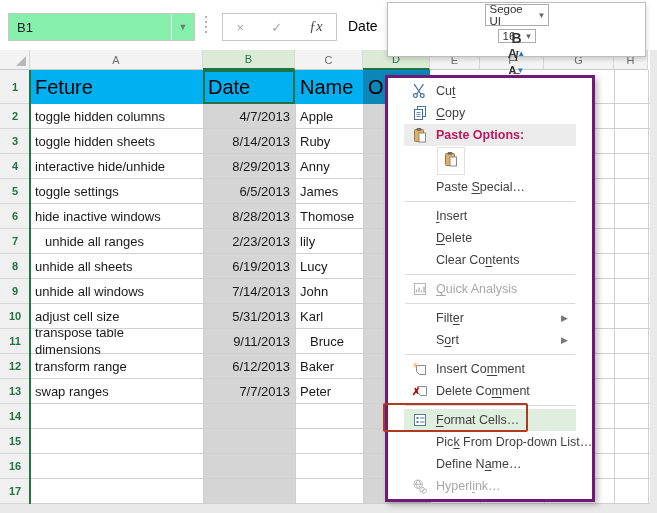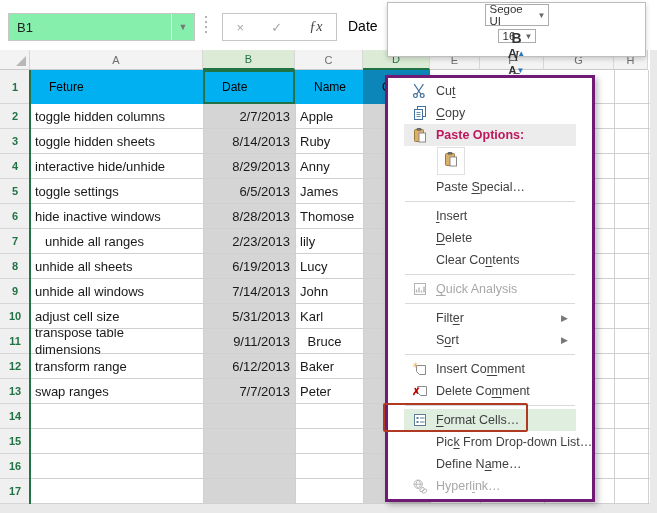--- a/index.html
+++ b/index.html
@@ -49,21 +49,21 @@
   .corner i{position:absolute;right:3px;bottom:3px;width:0;height:0;border-left:10px solid transparent;border-bottom:10px solid #b8b8b8;}
   .col-header{position:absolute;top:50px;height:20px;background:#f3f3f3;color:#6e6e6e;font-size:11px;
               display:flex;align-items:center;justify-content:center;border-bottom:1px solid #c9c9c9;
               border-right:1px solid #d8d8d8;box-sizing:border-box;z-index:8;}
   .col-header.sel{background:var(--sel-col-header);color:var(--excel-green);border-bottom:2px solid var(--excel-green);}
   .row-header{position:absolute;left:0;width:30px;background:#f0f0f0;color:var(--excel-green);font-size:11px;font-weight:bold;
               display:flex;align-items:center;justify-content:center;border-bottom:1px solid #d6d6d6;box-sizing:border-box;z-index:8;}
   .green-vline{position:absolute;left:29px;top:70px;width:2px;height:434px;background:var(--excel-green);z-index:9;}
   
   .cell{position:absolute;box-sizing:border-box;overflow:hidden;font-size:13px;color:#1a1a1a;z-index:3;}
-  .cell.hdr{font-size:12px;color:#000;line-height:34px;padding-left:19px;background:var(--header-cyan);}
+  .cell.hdr{font-size:20px;color:#000;line-height:34px;padding-left:5px;background:var(--header-cyan);}
   .cell.d1{background:var(--d1-cyan);}
   .cell.data-a,.cell.data-c{line-height:25px;padding-left:5px;}
   .cell.data-b{line-height:25px;padding-right:5px;text-align:right;}
   .wrap2{line-height:17px;margin-top:-5px;width:125px;white-space:normal;}
   .gray-col{position:absolute;top:104px;height:400px;background:var(--sel-gray);z-index:1;}
   .hlines{position:absolute;left:30px;top:104px;width:620px;height:401px;z-index:2;
           background:repeating-linear-gradient(to bottom,transparent 0 24px,#d0d0d0 24px 25px);}
   .row1-bottom{position:absolute;left:30px;top:103px;width:620px;height:1px;background:#d0d0d0;z-index:2;}
   .vline{position:absolute;width:1px;background:#d0d0d0;z-index:2;}
   .b1-border{position:absolute;left:203px;top:70px;width:92px;height:34px;border:2px solid var(--excel-green);
@@ -237,21 +237,21 @@
       <div class="vline" style="left: 544px; top: 104px; height: 400px;"></div>
       <div class="vline" style="left: 614px; top: 70px; height: 434px;"></div>
       <div class="vline" style="left: 648px; top: 70px; height: 434px;"></div>
     </div>
   <div id="grid">
       <div class="cell hdr" style="left: 30px; top: 70px; width: 173px; height: 34px;">Feture</div>
       <div class="cell hdr" style="left: 203px; top: 70px; width: 92px; height: 34px;">Date</div>
       <div class="cell hdr" style="left: 295px; top: 70px; width: 68px; height: 34px;">Name</div>
       <div class="cell hdr d1" style="left: 363px; top: 70px; width: 67px; height: 34px;">O</div>
       <div class="cell data-a" style="left: 30px; top: 104px; width: 198px; height: 25px;">toggle hidden columns</div>
-      <div class="cell data-b" style="left: 203px; top: 104px; width: 92px; height: 25px;">2/7/2013</div>
+      <div class="cell data-b" style="left: 203px; top: 104px; width: 92px; height: 25px;">4/7/2013</div>
       <div class="cell data-c" style="left: 295px; top: 104px; width: 68px; height: 25px;">Apple</div>
       <div class="cell data-a" style="left: 30px; top: 129px; width: 173px; height: 25px;">toggle hidden sheets</div>
       <div class="cell data-b" style="left: 203px; top: 129px; width: 92px; height: 25px;">8/14/2013</div>
       <div class="cell data-c" style="left: 295px; top: 129px; width: 68px; height: 25px;">Ruby</div>
       <div class="cell data-a" style="left: 30px; top: 154px; width: 173px; height: 25px;">interactive hide/unhide</div>
       <div class="cell data-b" style="left: 203px; top: 154px; width: 92px; height: 25px;">8/29/2013</div>
       <div class="cell data-c" style="left: 295px; top: 154px; width: 68px; height: 25px;">Anny</div>
       <div class="cell data-a" style="left: 30px; top: 179px; width: 173px; height: 25px;">toggle settings</div>
       <div class="cell data-b" style="left: 203px; top: 179px; width: 92px; height: 25px;">6/5/2013</div>
       <div class="cell data-c" style="left: 295px; top: 179px; width: 68px; height: 25px;">James</div>
@@ -267,21 +267,21 @@
       <div class="cell data-a" style="left: 30px; top: 279px; width: 144px; height: 25px;">unhide all windows</div>
       <div class="cell data-b" style="left: 203px; top: 279px; width: 92px; height: 25px;">7/14/2013</div>
       <div class="cell data-c" style="left: 295px; top: 279px; width: 68px; height: 25px;">John</div>
       <div class="cell data-a" style="left: 30px; top: 304px; width: 173px; height: 25px;">adjust cell size</div>
       <div class="cell data-b" style="left: 203px; top: 304px; width: 92px; height: 25px;">5/31/2013</div>
       <div class="cell data-c" style="left: 295px; top: 304px; width: 68px; height: 25px;">Karl</div>
       <div class="cell data-a" style="left: 30px; top: 329px; width: 173px; height: 25px; line-height: normal;">
         <div class="wrap2">transpose table dimensions</div>
       </div>
       <div class="cell data-b" style="left: 203px; top: 329px; width: 92px; height: 25px;">9/11/2013</div>
-      <div class="cell data-c" style="left: 288px; top: 329px; width: 68px; height: 25px; text-align: center;">Bruce</div>
+      <div class="cell data-c" style="left: 305px; top: 329px; width: 68px; height: 25px;">Bruce</div>
       <div class="cell data-a" style="left: 30px; top: 354px; width: 173px; height: 25px;">transform range</div>
       <div class="cell data-b" style="left: 203px; top: 354px; width: 92px; height: 25px;">6/12/2013</div>
       <div class="cell data-c" style="left: 295px; top: 354px; width: 68px; height: 25px;">Baker</div>
       <div class="cell data-a" style="left: 30px; top: 379px; width: 173px; height: 25px;">swap ranges</div>
       <div class="cell data-b" style="left: 203px; top: 379px; width: 92px; height: 25px;">7/7/2013</div>
       <div class="cell data-c" style="left: 295px; top: 379px; width: 68px; height: 25px;">Peter</div>
     </div>
   <div class="b1-border"></div>
   <div class="green-vline"></div>
   <div class="strip-right"></div>

